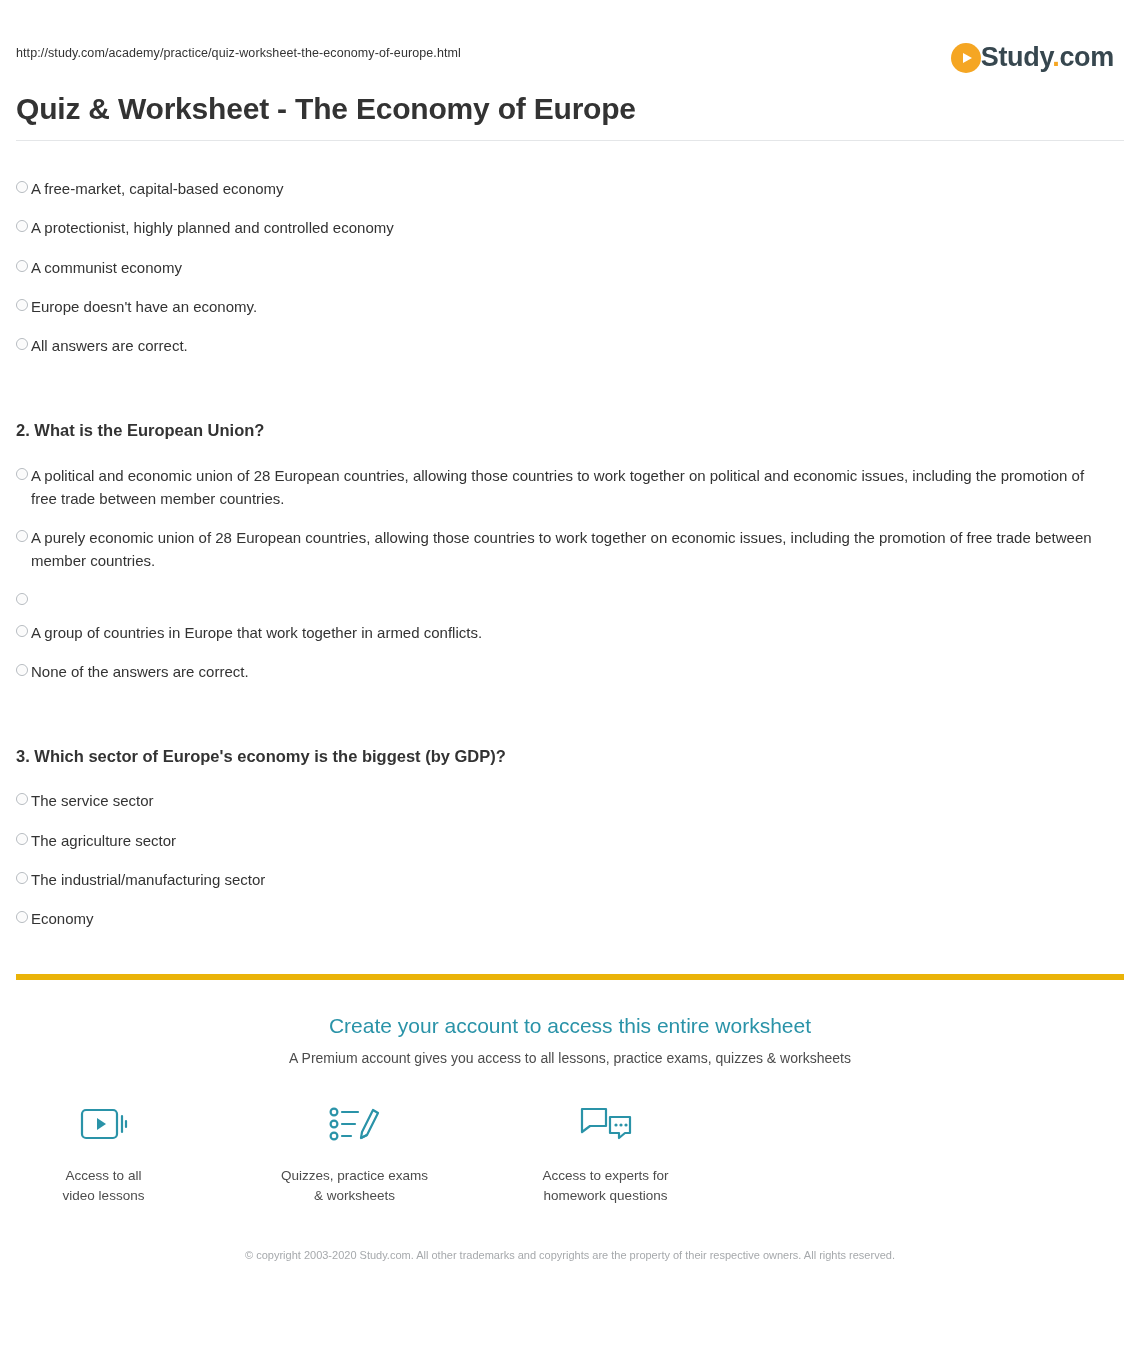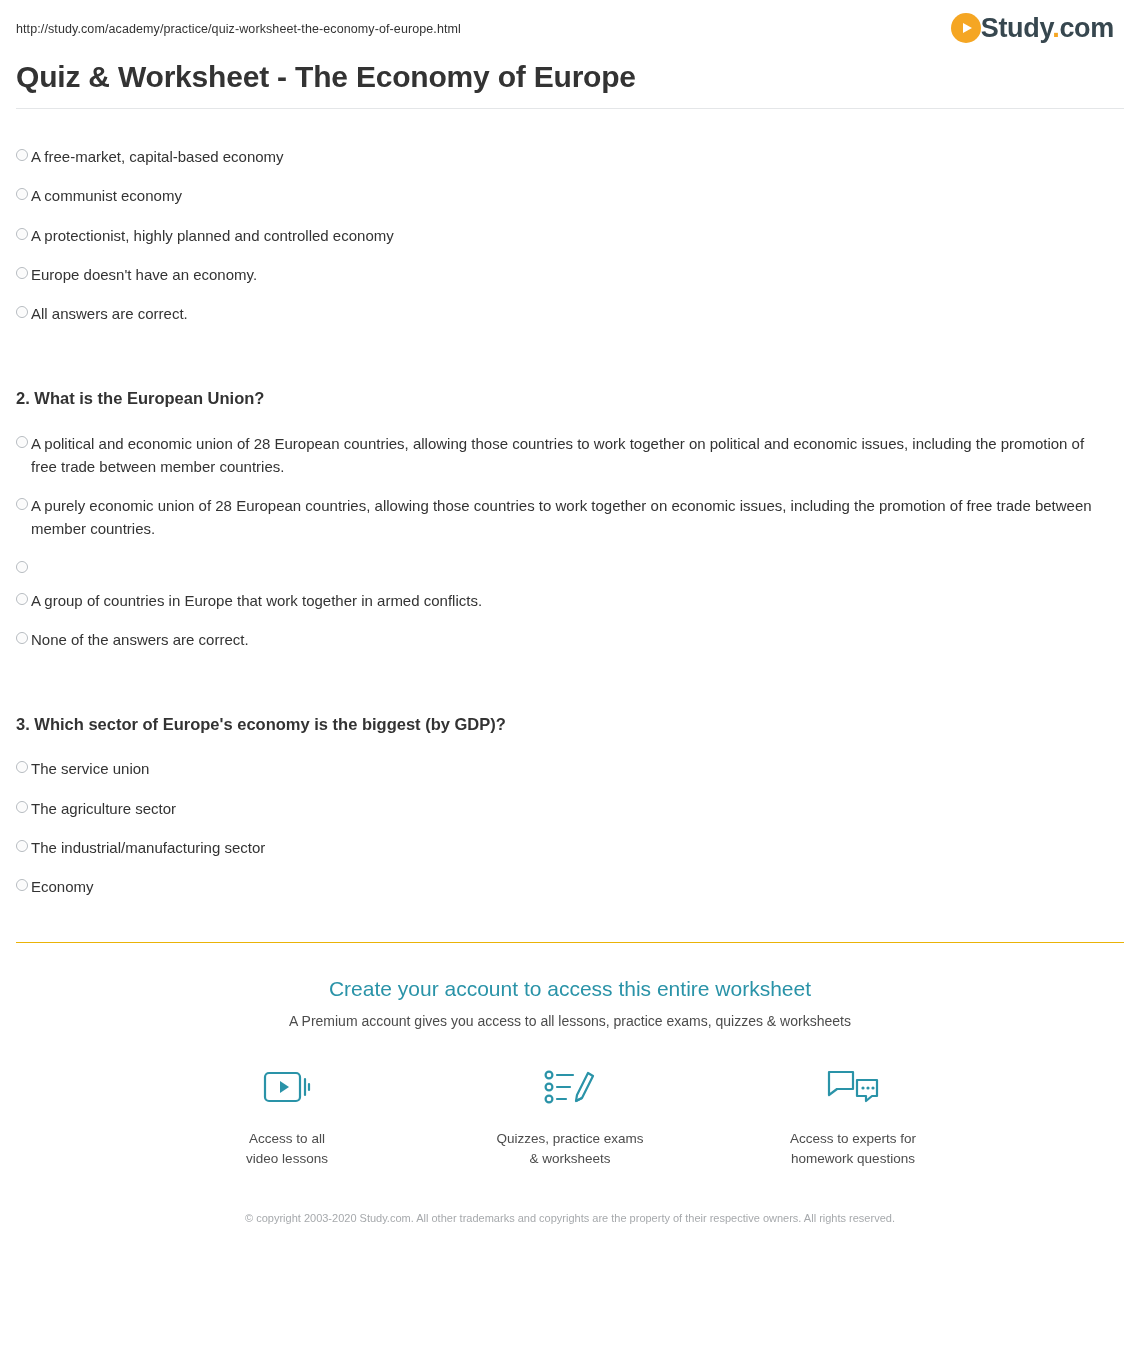--- a/index.html
+++ b/index.html
@@ -11,24 +11,25 @@
     font-family: "Liberation Sans", sans-serif;
     color: #333333;
   }
   .page {
     width: 1140px;
     padding: 0 16px;
   }
   
   .topbar {
     display: flex;
-    align-items: center;
+    align-items: flex-start;
     justify-content: space-between;
     padding: 10px 0 6px 0;
     min-height: 52px;
+    margin-top: 32px;
   }
   .url {
     font-size: 12.5px;
     color: #333;
     line-height: 1.3;
     padding-top: 3px;
     letter-spacing: 0.1px;
   }
   .logo {
     display: flex;
@@ -100,39 +101,39 @@
     font-size: 15px;
     line-height: 1.55;
     color: #333333;
     max-width: 1075px;
   }
   .q-spacer { height: 26px; }
 
   
   .promo {
     margin-top: 36px;
-    border-top: 1px solid #eab308;
+    border-top: 6px solid #eab308;
     padding-top: 34px;
     text-align: center;
   }
   .promo-title {
     font-size: 21px;
     color: #2a93a8;
     margin: 0 0 12px 0;
     font-weight: normal;
   }
   .promo-sub {
     font-size: 14px;
     color: #4c4c4c;
     margin: 0;
   }
   .features {
     display: flex;
-    justify-content: center;
-    gap: 108px;
+    justify-content: flex-start;
+    gap: 76px;
     margin-top: 34px;
   }
   .feature {
     width: 175px;
     display: flex;
     flex-direction: column;
     align-items: center;
   }
   .feature-icon { height: 52px; display: flex; align-items: center; justify-content: center; }
   .feature-text {
@@ -169,25 +170,25 @@
   <h1 class="page-title">Quiz &amp; Worksheet - The Economy of Europe</h1>
   <hr class="rule">
 
   <div class="question-block">
     <div class="choice">
       <span class="radio"></span>
       <span class="choice-label">A free-market, capital-based economy</span>
     </div>
     <div class="choice">
       <span class="radio"></span>
+      <span class="choice-label">A protectionist, highly planned and controlled economy</span>
+    </div>
+    <div class="choice">
+      <span class="radio"></span>
       <span class="choice-label">A communist economy</span>
-    </div>
-    <div class="choice">
-      <span class="radio"></span>
-      <span class="choice-label">A protectionist, highly planned and controlled economy</span>
     </div>
     <div class="choice">
       <span class="radio"></span>
       <span class="choice-label">Europe doesn't have an economy.</span>
     </div>
     <div class="choice">
       <span class="radio"></span>
       <span class="choice-label">All answers are correct.</span>
     </div>
   </div>
@@ -216,21 +217,21 @@
       <span class="choice-label">None of the answers are correct.</span>
     </div>
   </div>
 
   <div class="q-spacer"></div>
 
   <div class="question-block">
     <p class="q-text">3. Which sector of Europe's economy is the biggest (by GDP)?</p>
     <div class="choice">
       <span class="radio"></span>
-      <span class="choice-label">The service union</span>
+      <span class="choice-label">The service sector</span>
     </div>
     <div class="choice">
       <span class="radio"></span>
       <span class="choice-label">The agriculture sector</span>
     </div>
     <div class="choice">
       <span class="radio"></span>
       <span class="choice-label">The industrial/manufacturing sector</span>
     </div>
     <div class="choice">

